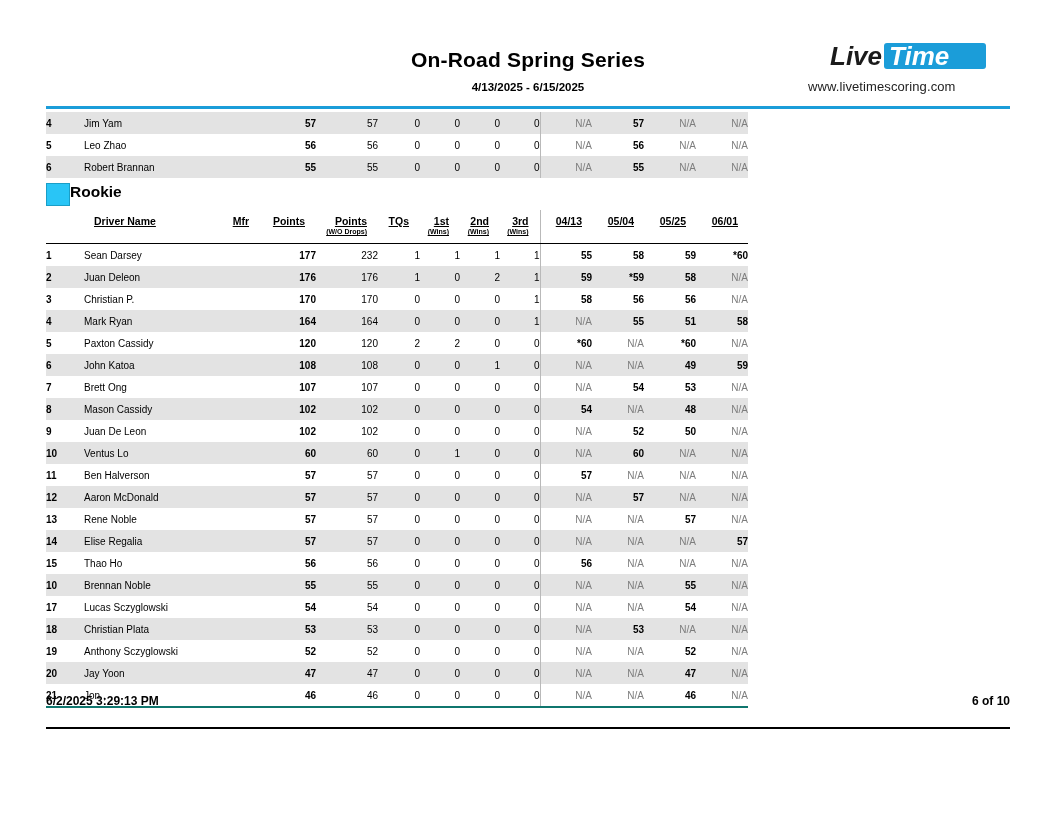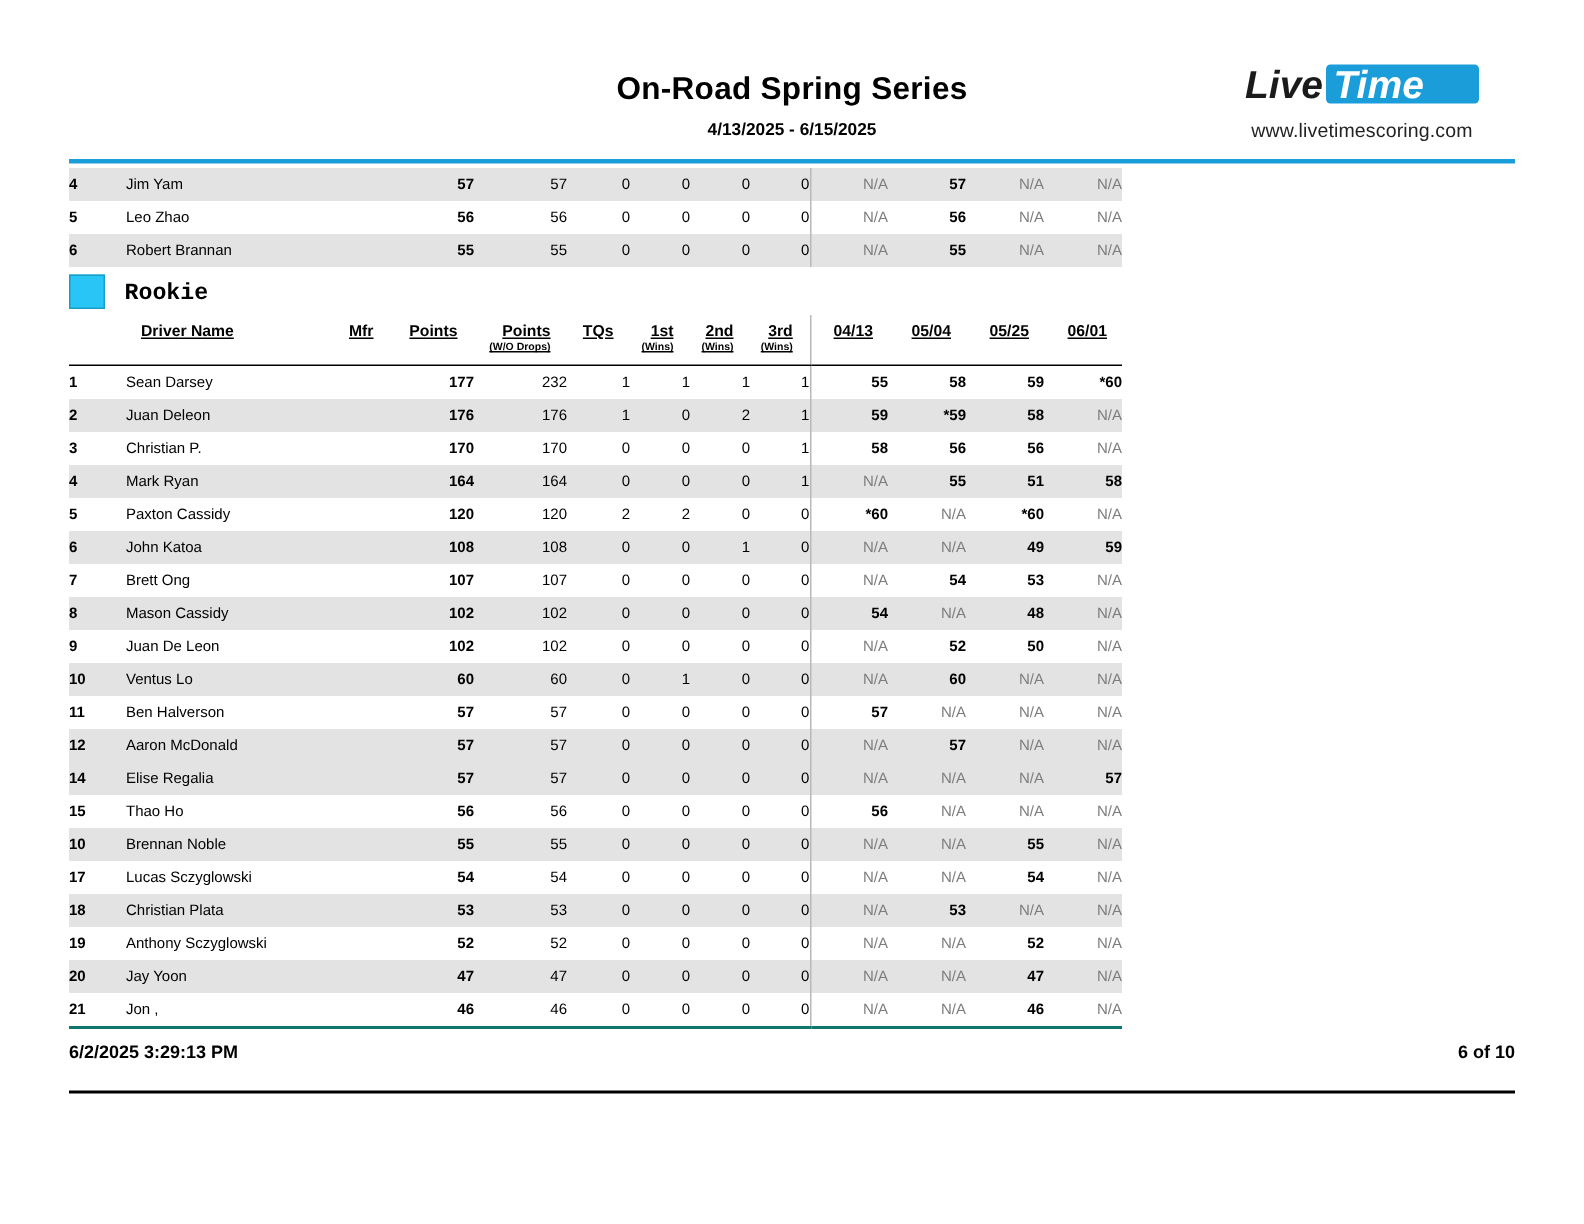--- a/index.html
+++ b/index.html
@@ -43,21 +43,20 @@
     font-weight: bold;
     margin-top: 9px;
   }
 
   
   .logo-wrap {
     position: absolute;
     right: 48px;
     top: 6px;
     width: 200px;
-    text-align: center;
   }
   .logo-svg { display:block; margin: 0 auto; }
   .logo-url {
     font-size: 13px;
     color: #222;
     margin-top: 5px;
     letter-spacing: .1px;
   }
 
   
@@ -132,23 +131,21 @@
     top: 112px;
   }
   .cont-tbl tr td { height: 22px; }
 
   
   .class-head {
     position: absolute;
     left: 46px;
     top: 183px;
     display: flex;
-    align-items: center;
-    gap: 13px;
-    font-family: Liberation Mono, monospace;
+    align-items: flex-start;
   }
   .class-swatch {
     width: 22px; height: 21px;
     background: #29c5f6;
     border: 1px solid #1a9ec7;
   }
   .class-name {
     font-size: 15.5px;
     font-weight: bold;
   }
@@ -492,20 +489,35 @@
           <td class="num">57</td>
           <td class="num">0</td>
           <td class="num">0</td>
           <td class="num">0</td>
           <td class="num">0</td>
           <td class="ev na sep-left">N/A</td>
           <td class="ev">57</td>
           <td class="ev na">N/A</td>
           <td class="ev na">N/A</td>
         </tr>
+        <tr>
+          <td class="rank">13</td>
+          <td class="dname">Rene Noble</td>
+          <td class="num"></td>
+          <td class="num bold">57</td>
+          <td class="num">57</td>
+          <td class="num">0</td>
+          <td class="num">0</td>
+          <td class="num">0</td>
+          <td class="num">0</td>
+          <td class="ev na sep-left">N/A</td>
+          <td class="ev na">N/A</td>
+          <td class="ev">57</td>
+          <td class="ev na">N/A</td>
+        </tr>
         <tr class="alt">
           <td class="rank">14</td>
           <td class="dname">Elise Regalia</td>
           <td class="num"></td>
           <td class="num bold">57</td>
           <td class="num">57</td>
           <td class="num">0</td>
           <td class="num">0</td>
           <td class="num">0</td>
           <td class="num">0</td>

